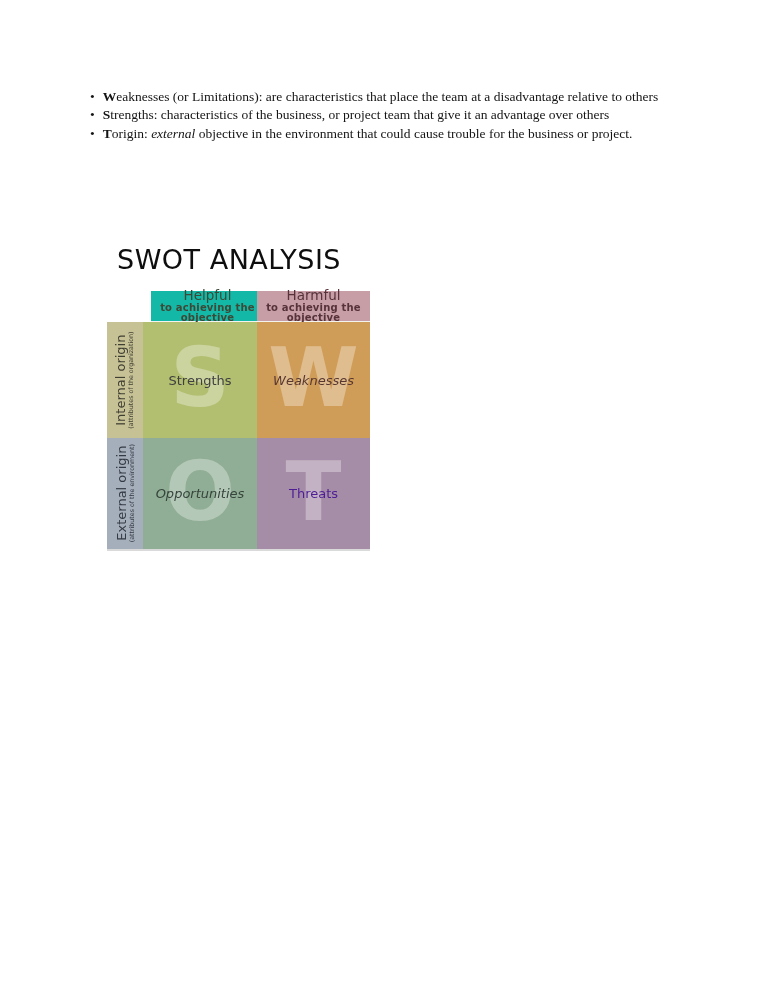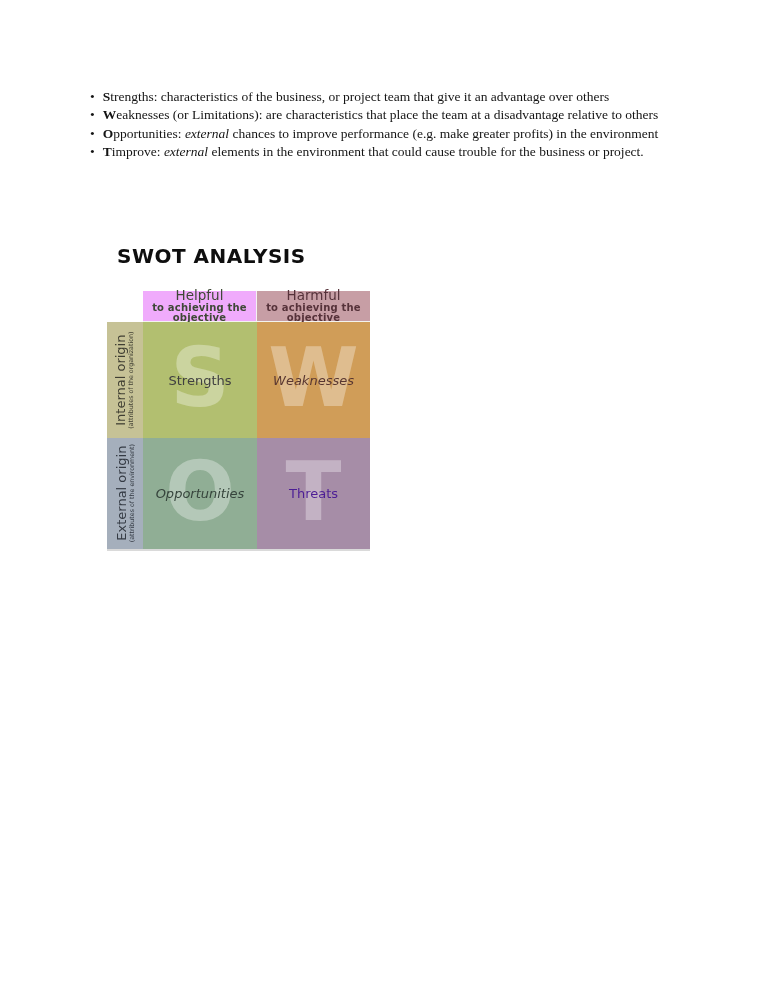--- a/index.html
+++ b/index.html
@@ -25,22 +25,22 @@
     margin: 0;
     text-indent: 15px; 
   }
   .bullet-marker { margin-right: 8px; }
 
   
   .figure-title {
     position: absolute;
     left: 117px; top: 244px;
     font-family: "DejaVu Sans", sans-serif;
-    font-weight: bold;
-    font-size: 20px;
+    font-weight: normal;
+    font-size: 27px;
     letter-spacing: 0.5px;
     color: #0e0e0e;
     white-space: nowrap;
   }
 
   
   .swot {
     position: absolute;
     left: 107px; top: 291px;
     width: 263px; height: 258px;
@@ -88,31 +88,30 @@
   .qlabel {
     position: relative;
     z-index: 2;
     font-size: 13px;
   }
 </style>
 </head>
 <body>
 
 <div class="bullet-list">
+  <p><span class="bullet-marker">•</span><span><span style="font-weight: bold;">W</span><span>eaknesses (or Limitations): are characteristics that place the team at a disadvantage relative to others</span></span></p>
   <p><span class="bullet-marker">•</span><span><span style="font-weight: bold;">S</span><span>trengths: characteristics of the business, or project team that give it an advantage over others</span></span></p>
-  <p><span class="bullet-marker">•</span><span><span style="font-weight: bold;">W</span><span>eaknesses (or Limitations): are characteristics that place the team at a disadvantage relative to others</span></span></p>
-  <p><span class="bullet-marker">•</span><span><span style="font-weight: bold;">O</span><span>pportunities: </span><span style="font-style: italic;">external</span><span> chances to improve performance (e.g. make greater profits) in the environment</span></span></p>
-  <p><span class="bullet-marker">•</span><span><span style="font-weight: bold;">T</span><span>improve: </span><span style="font-style: italic;">external</span><span> elements in the environment that could cause trouble for the business or project.</span></span></p>
+  <p><span class="bullet-marker">•</span><span><span style="font-weight: bold;">T</span><span>origin: </span><span style="font-style: italic;">external</span><span> objective in the environment that could cause trouble for the business or project.</span></span></p>
 </div>
 
 <div class="figure-title">SWOT ANALYSIS</div>
 
 <div class="swot">
 
-  <div class="cell colhead c-helpful" style="background-color: #f0abfc; color: rgb(62, 72, 54);">
+  <div class="cell colhead c-helpful" style="background-color: #14b8a6; color: rgb(62, 72, 54); margin-left: 8px;">
     <div class="ch-main">Helpful</div>
     <div class="ch-sub">to achieving the objective</div>
   </div>
 
   <div class="cell colhead c-harmful" style="background-color: rgb(199, 158, 165); color: rgb(86, 50, 58);">
     <div class="ch-main">Harmful</div>
     <div class="ch-sub">to achieving the objective</div>
   </div>
 
   <div class="cell r-internal" style="background-color: rgb(198, 194, 150); color: rgb(64, 63, 51);">

